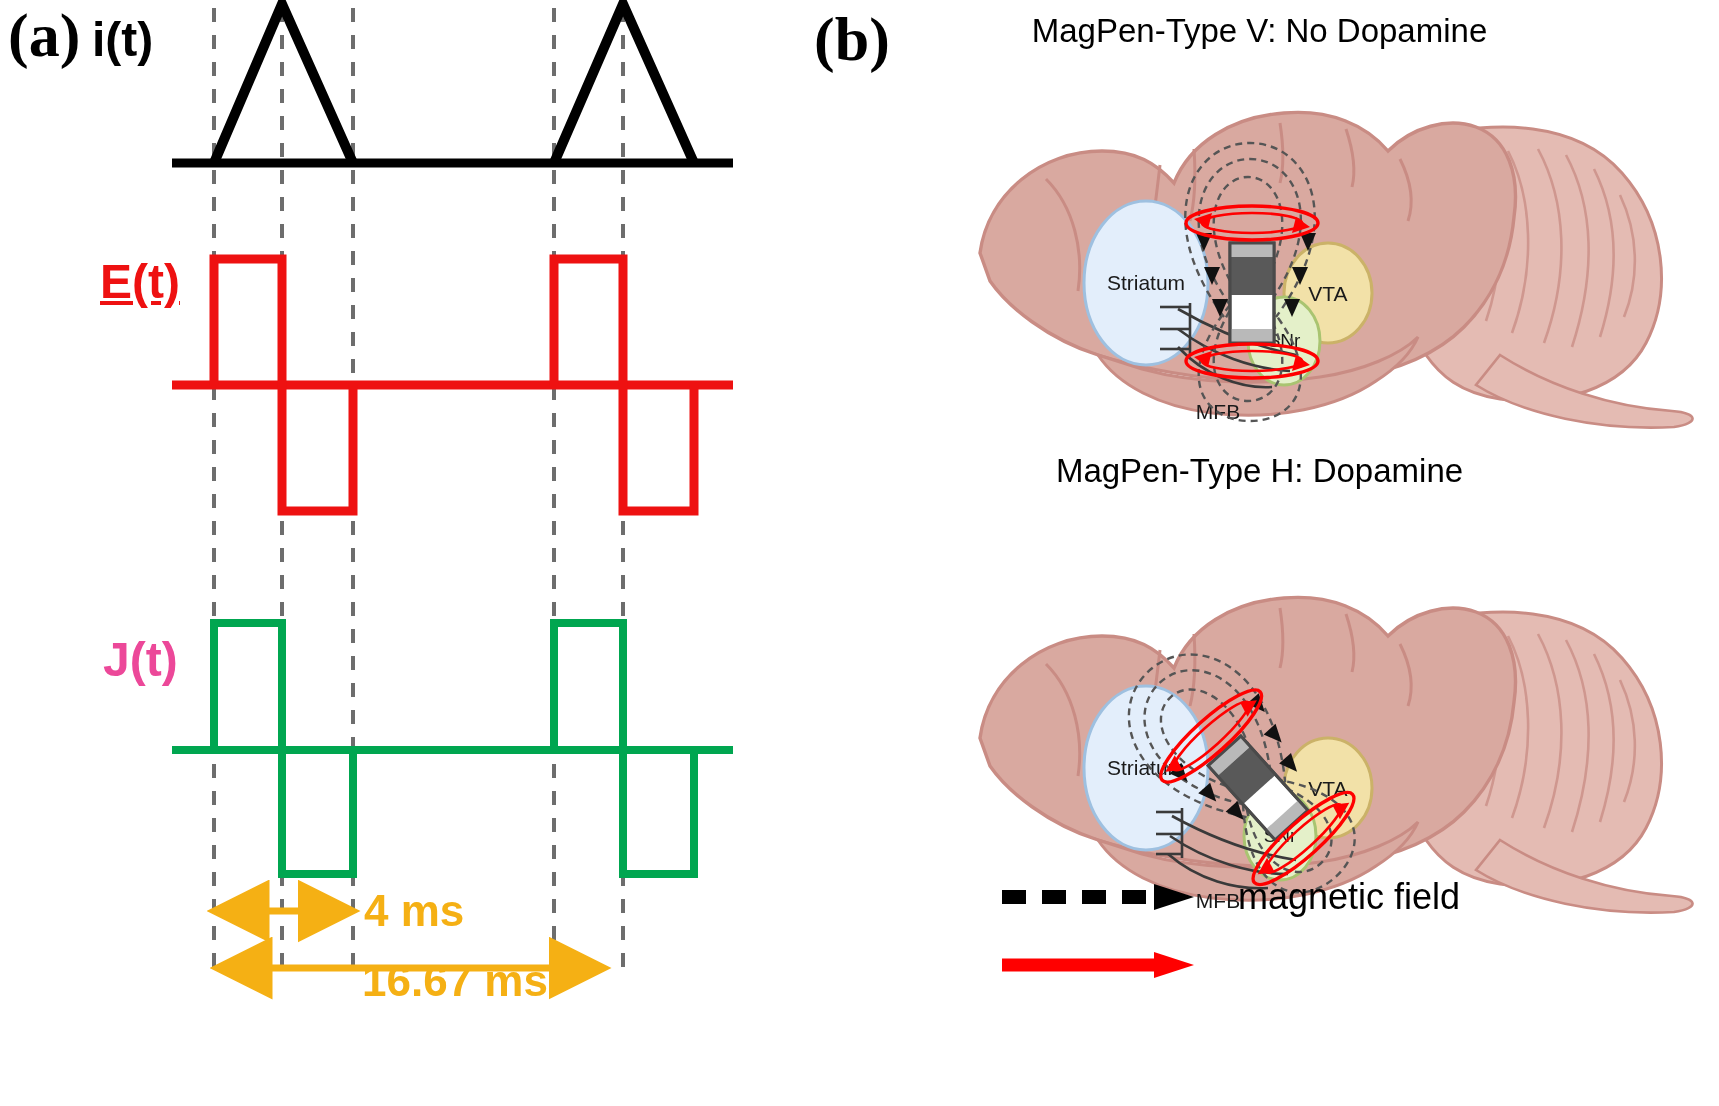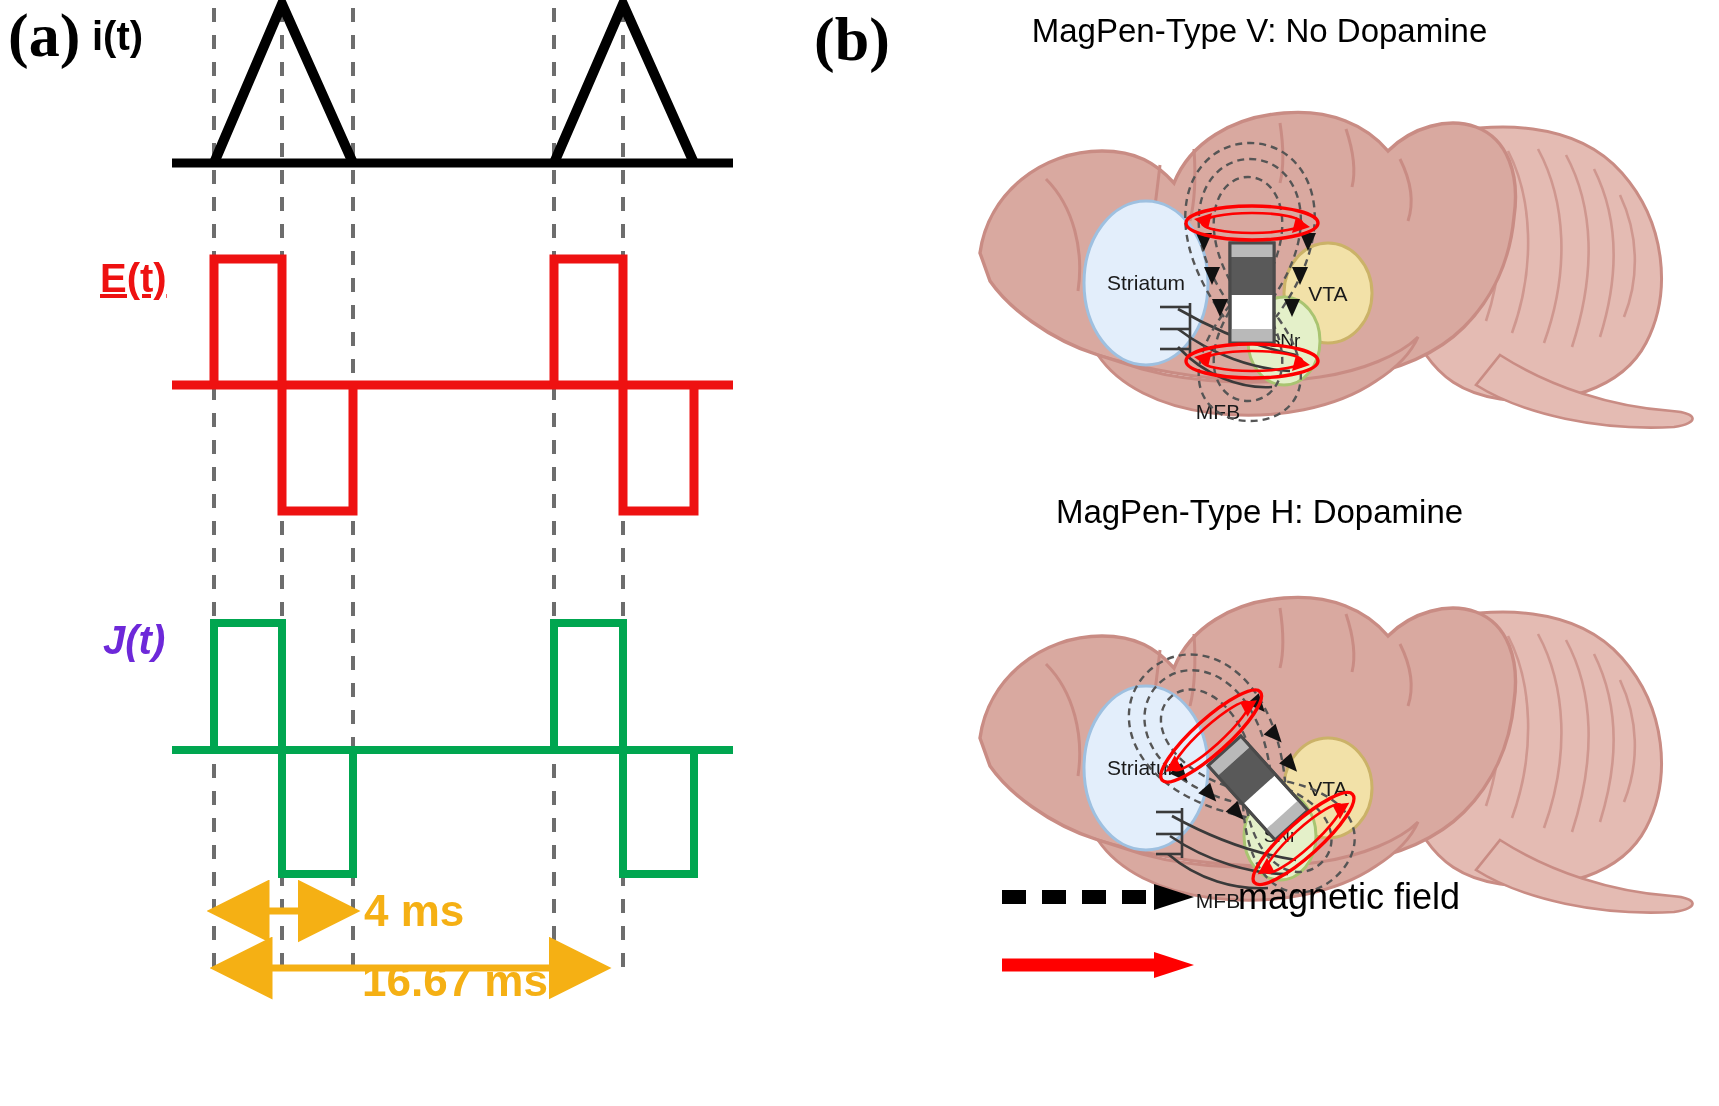--- a/index.html
+++ b/index.html
@@ -7,30 +7,30 @@
        font-family:"Liberation Sans", sans-serif;}
   .root{position:absolute;inset:0;}
   .panel-a{position:absolute;left:0;top:0;width:800px;height:1106px;}
   .panel-b{position:absolute;left:800px;top:0;width:919px;height:1106px;}
 
   .panel-tag{position:absolute;font-family:"Liberation Serif", serif;
              font-weight:bold;font-size:62px;color:#000;line-height:1;}
   .tag-a{left:8px;top:4px;}
   .tag-b{left:14px;top:8px;}
 
-  .sig-label{position:absolute;font-weight:bold;font-size:40px;line-height:1;}
+  .sig-label{position:absolute;font-weight:bold;font-size:48px;line-height:1;}
   .lbl-it{left:92px;top:16px;color:#000;}
   .lbl-et{left:100px;top:258px;color:#ee1111;text-decoration:underline;}
-  .lbl-jt{left:103px;top:620px;color:#6d28d9;font-style:italic;}
+  .lbl-jt{left:103px;top:636px;color:#ec4899;}
 
   .b-title{position:absolute;width:919px;text-align:center;font-size:33px;
            color:#000;line-height:1.15;}
   .b-title .bold{font-weight:normal;}
   .t1{top:12px;}
-  .t2{top:452px;margin-top:41px;}
+  .t2{top:452px;}
 
   .legend-row{position:absolute;display:flex;align-items:center;}
   .legend-text{font-size:36px;color:#000;white-space:nowrap;}
   .lg1{left:198px;top:876px;}
   .lg2{left:198px;top:952px;}
   .dash-arrow{width:200px;height:26px;margin-right:40px;}
   .solid-arrow{width:200px;height:26px;margin-right:40px;}
 
   svg{display:block;overflow:visible;}
   .nosel{-webkit-user-select:none;user-select:none;}

